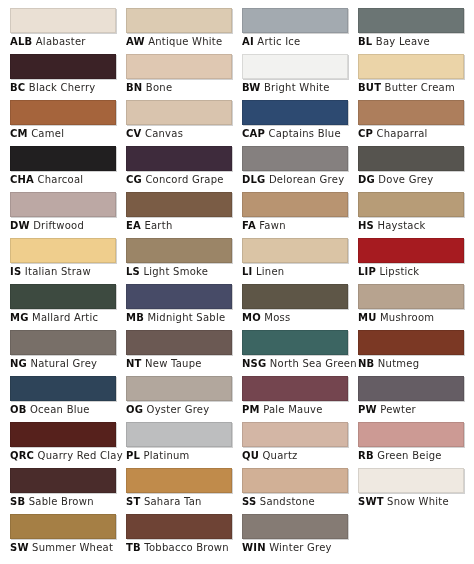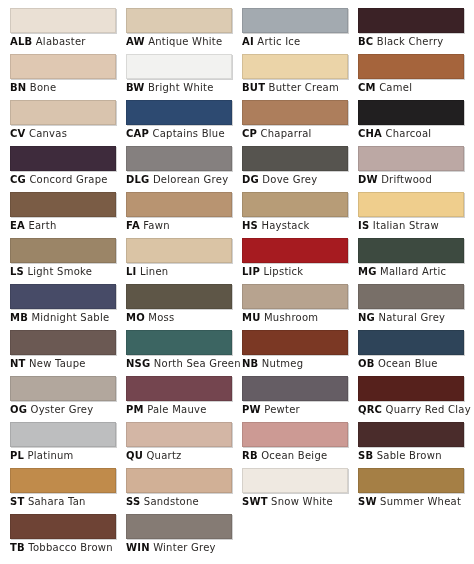--- a/index.html
+++ b/index.html
@@ -71,20 +71,24 @@
     </div>
     <div class="cell">
       <div class="swatch" style="background: rgb(220, 203, 178);"></div>
       <div class="label"><span class="code">AW</span> <span class="name">Antique White</span></div>
     </div>
     <div class="cell">
       <div class="swatch" style="background: rgb(163, 170, 176);"></div>
       <div class="label"><span class="code">AI</span> <span class="name">Artic Ice</span></div>
     </div>
     <div class="cell">
+      <div class="swatch" style="background: rgb(107, 117, 116);"></div>
+      <div class="label"><span class="code">BL</span> <span class="name">Bay Leave</span></div>
+    </div>
+    <div class="cell">
       <div class="swatch" style="background: rgb(59, 34, 38);"></div>
       <div class="label"><span class="code">BC</span> <span class="name">Black Cherry</span></div>
     </div>
     <div class="cell">
       <div class="swatch" style="background: rgb(223, 200, 178);"></div>
       <div class="label"><span class="code">BN</span> <span class="name">Bone</span></div>
     </div>
     <div class="cell">
       <div class="swatch" style="background: rgb(242, 242, 240);"></div>
       <div class="label"><span class="code">BW</span> <span class="name">Bright White</span></div>
@@ -212,21 +216,21 @@
     <div class="cell">
       <div class="swatch" style="background: rgb(189, 190, 191);"></div>
       <div class="label"><span class="code">PL</span> <span class="name">Platinum</span></div>
     </div>
     <div class="cell">
       <div class="swatch" style="background: rgb(211, 182, 165);"></div>
       <div class="label"><span class="code">QU</span> <span class="name">Quartz</span></div>
     </div>
     <div class="cell">
       <div class="swatch" style="background: rgb(204, 154, 148);"></div>
-      <div class="label"><span class="code">RB</span> <span class="name">Ocean Beige</span></div>
+      <div class="label"><span class="code">RB</span> <span class="name">Green Beige</span></div>
     </div>
     <div class="cell">
       <div class="swatch" style="background: rgb(74, 44, 43);"></div>
       <div class="label"><span class="code">SB</span> <span class="name">Sable Brown</span></div>
     </div>
     <div class="cell">
       <div class="swatch" style="background: rgb(192, 139, 75);"></div>
       <div class="label"><span class="code">ST</span> <span class="name">Sahara Tan</span></div>
     </div>
     <div class="cell">

